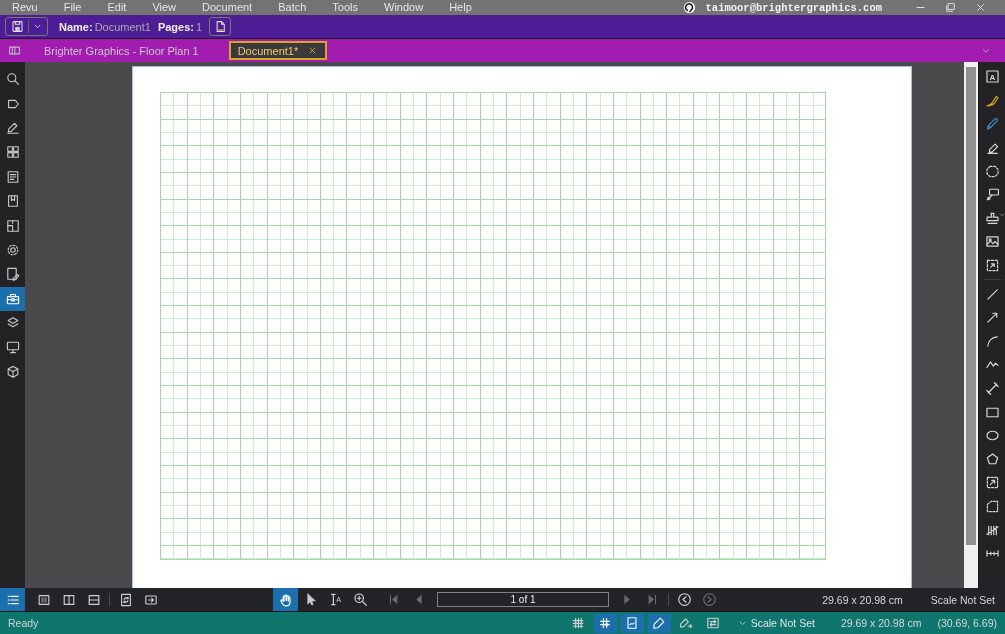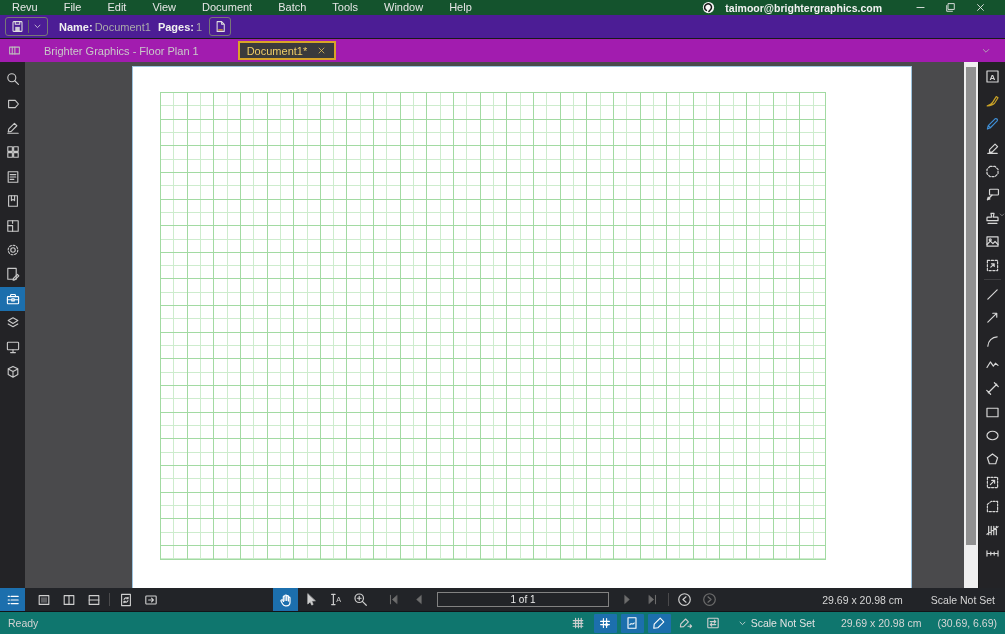--- a/index.html
+++ b/index.html
@@ -7,40 +7,40 @@
   body {
     width:1005px; height:634px; overflow:hidden;
     background:#1d1d1f; color:#ddd;
     font-family:"Liberation Sans", sans-serif; font-size:11px;
     -webkit-font-smoothing:antialiased;
   }
   svg { display:block; }
   .ic { stroke:currentColor; fill:none; stroke-width:1.4; stroke-linecap:round; stroke-linejoin:round; }
 
   
-  .menubar { height:15px; background:#14532d; display:flex; align-items:center; padding:0 10px; }
+  .menubar { height:15px; background:#737373; display:flex; align-items:center; padding:0 10px; }
   .menu-item { padding:0 13px; font-size:11px; line-height:15px; color:#e6e6e6; cursor:default; }
   .menu-item:first-child { padding-left:2px; }
-  .menu-right { margin-left:auto; display:flex; align-items:center; gap:9px; }
+  .menu-right { margin-left:auto; display:flex; align-items:center; gap:9px;font-family:Liberation Mono, monospace; }
   .account { font-weight:bold; color:#f2f2f2; font-size:10.5px; }
   .win-btn { width:30px; height:15px; display:flex; align-items:center; justify-content:center; color:#e6e6e6; }
 
   
   .toolbar2 { height:24px; background:#4c1d95; display:flex; align-items:center; padding:0 5px; gap:7px; border-bottom:1px solid #1a1a1a; }
   .doc-group { display:flex; align-items:center; gap:3px; border:1px solid #777; border-radius:3px; height:19px; padding:0 4px; color:#e0e0e0; }
   .doc-group .sep { width:1px; height:13px; background:#666; }
   .lbl-b { font-weight:bold; color:#f0f0f0; }
   .lbl-v { color:#aaa; margin-left:2px; }
   .icon-btn-outl { border:1px solid #777; border-radius:3px; height:19px; width:22px; display:flex; align-items:center; justify-content:center; color:#e0e0e0; }
 
   
   .tabbar { height:23px; background:#a21caf; display:flex; align-items:center; padding:0 7px; gap:6px; }
   .tab-panel-ic { color:#bdbdbd; margin-right:4px; }
   .tab-inactive { padding:0 12px; color:#c9c9c9; font-size:11px; cursor:default; }
-  .tab-active { display:flex; align-items:center; gap:9px; border:2px solid #d9a427; background:#3a3a3c; height:19px; padding:0 7px; margin-left:21px; color:#f0cd66; font-size:11px; }
+  .tab-active { display:flex; align-items:center; gap:9px; border:2px solid #d9a427; background:#3a3a3c; height:19px; padding:0 7px; margin-left:12px; color:#f0cd66; font-size:11px; }
   .tab-active .x { color:#e6c25c; }
   .tab-end { margin-left:auto; color:#b5b5b5; margin-right:6px; }
 
   
   .main { display:flex; height:526px; }
   .left-rail { width:25px; background:#232326; display:flex; flex-direction:column; align-items:center; padding-top:5px; flex:none; }
   .rail-btn { width:25px; height:24.4px; display:flex; align-items:center; justify-content:center; color:#c9c9c9; }
   .rail-btn.active { background:#1c6fad; color:#fff; }
   .rail-spacer { flex:1; }
 

